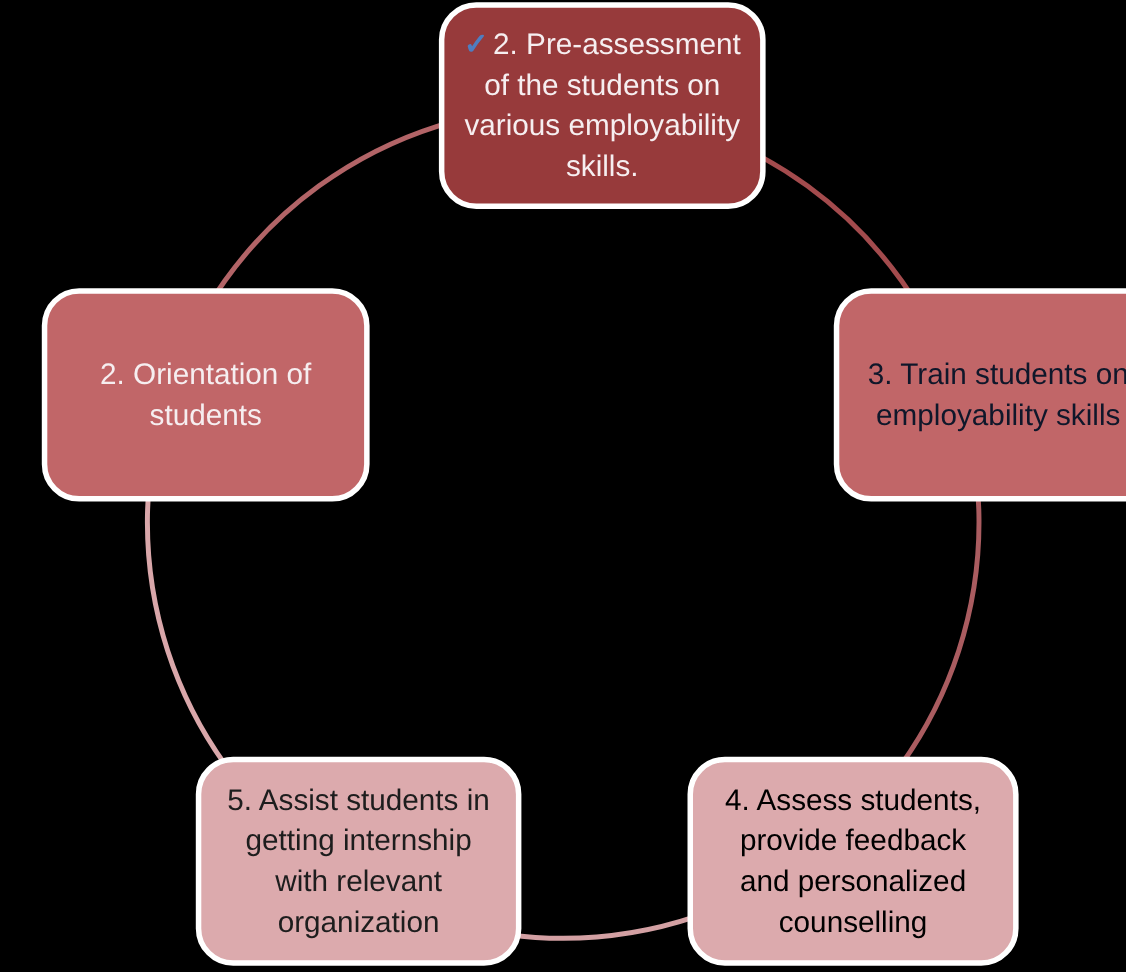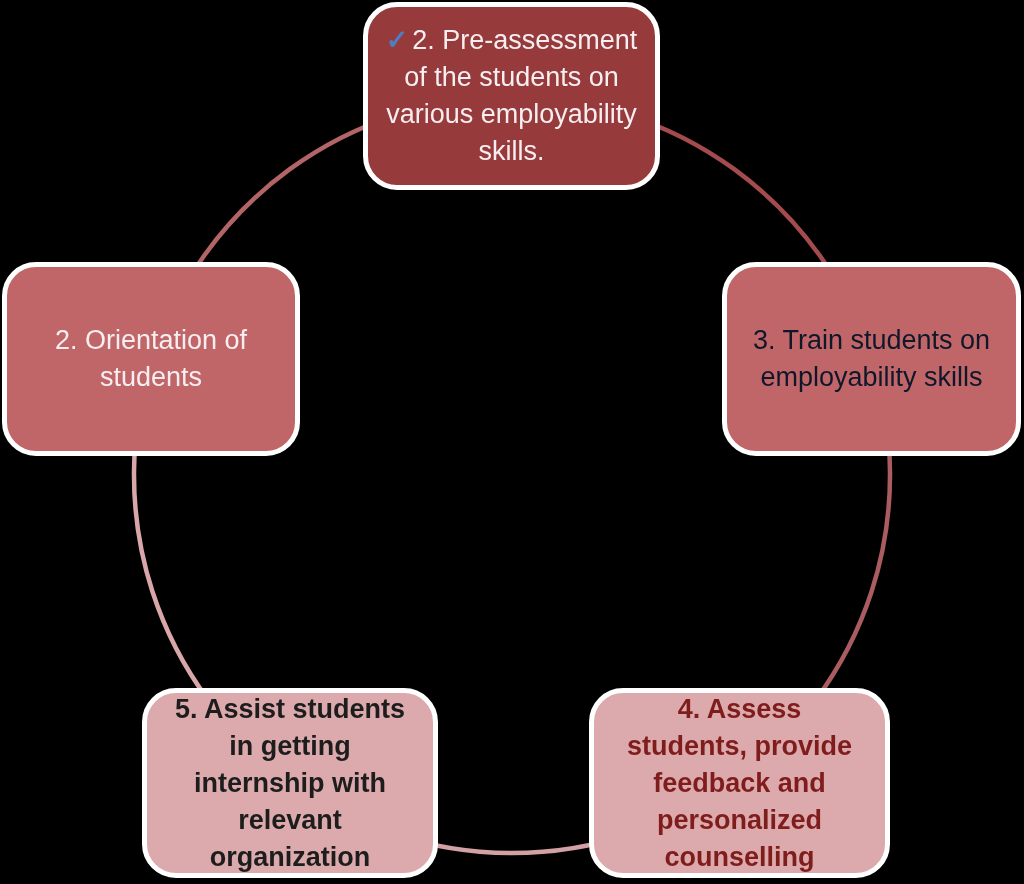--- a/index.html
+++ b/index.html
@@ -6,29 +6,29 @@
   .stage{
     position:relative;width:1024px;height:884px;background:#000000;
     font-family:"Liberation Sans", sans-serif;overflow:hidden;
   }
   .ring{position:absolute;left:0;top:0;width:1024px;height:884px;}
   .ring path{fill:none;stroke-width:4.5px;stroke-linecap:round;}
   .node{
     position:absolute;box-sizing:border-box;
     border:5px solid #ffffff;border-radius:34px;
     display:flex;align-items:center;justify-content:center;
-    text-align:center;font-size:27px;line-height:37px;
+    text-align:center;font-size:27px;line-height:37px;margin-left:36px;
   }
   .node-text{max-width:258px;}
   .n1{left:2px;top:262px;width:298px;height:194px;background:#c16668;color:#f6eef0;}
   .n2{left:363px;top:2px;width:297px;height:188px;background:#973a3b;color:#f6eef0;}
   .n3{left:722px;top:262px;width:299px;height:194px;background:#c16668;color:#0f172a;}
-  .n4{left:589px;top:688px;width:301px;height:190px;background:#dcaaad;color:#7f1d1d;}
+  .n4{left:589px;top:688px;width:301px;height:190px;background:#dcaaad;color:#000000;}
   .n5{left:142px;top:688px;width:296px;height:190px;background:#dcaaad;color:#1d1d1d;}
-  .n4 .node-text,.n5 .node-text{max-width:248px;font-weight:bold;}
+  .n4 .node-text,.n5 .node-text{max-width:248px;}
   .check{color:#4f7dc0;font-weight:bold;margin-right:4px;}
 </style>
 </head>
 <body>
 
 <div class="stage">
 
   <svg class="ring" viewBox="0 0 1024 884" xmlns="http://www.w3.org/2000/svg">
     <path d="M 512 97 A 378 378 0 0 1 871.5 358.2" stroke="#a34b4d"></path>
     <path d="M 871.5 358.2 A 378 378 0 0 1 734.2 780.8" stroke="#aa5c60"></path>

